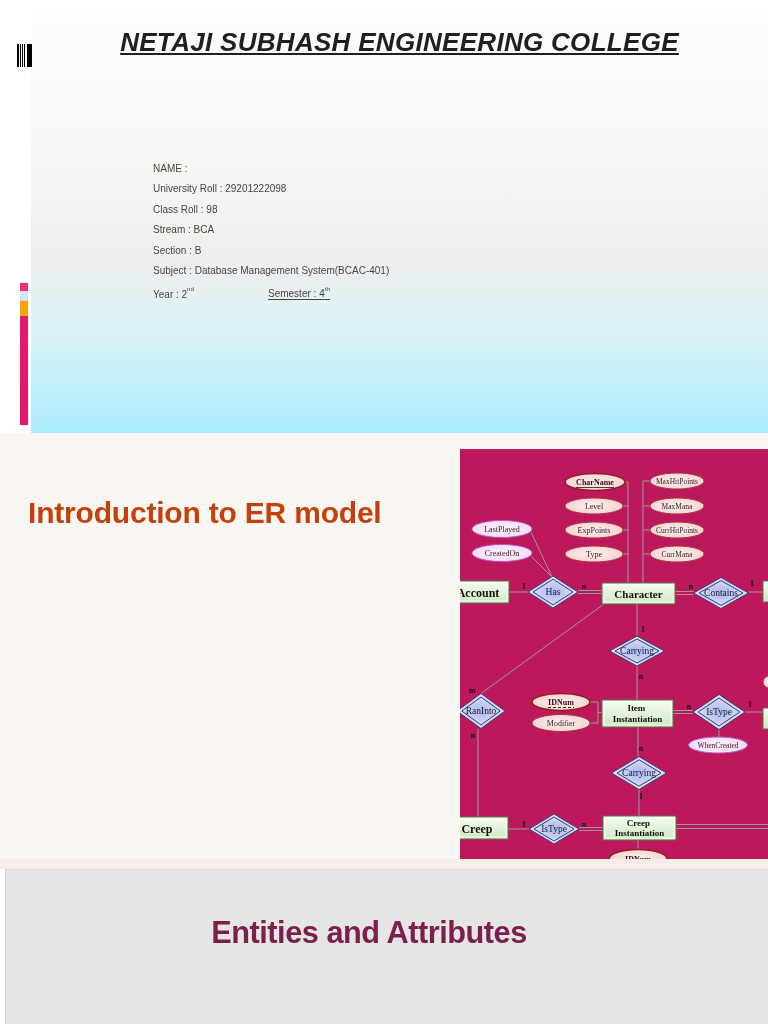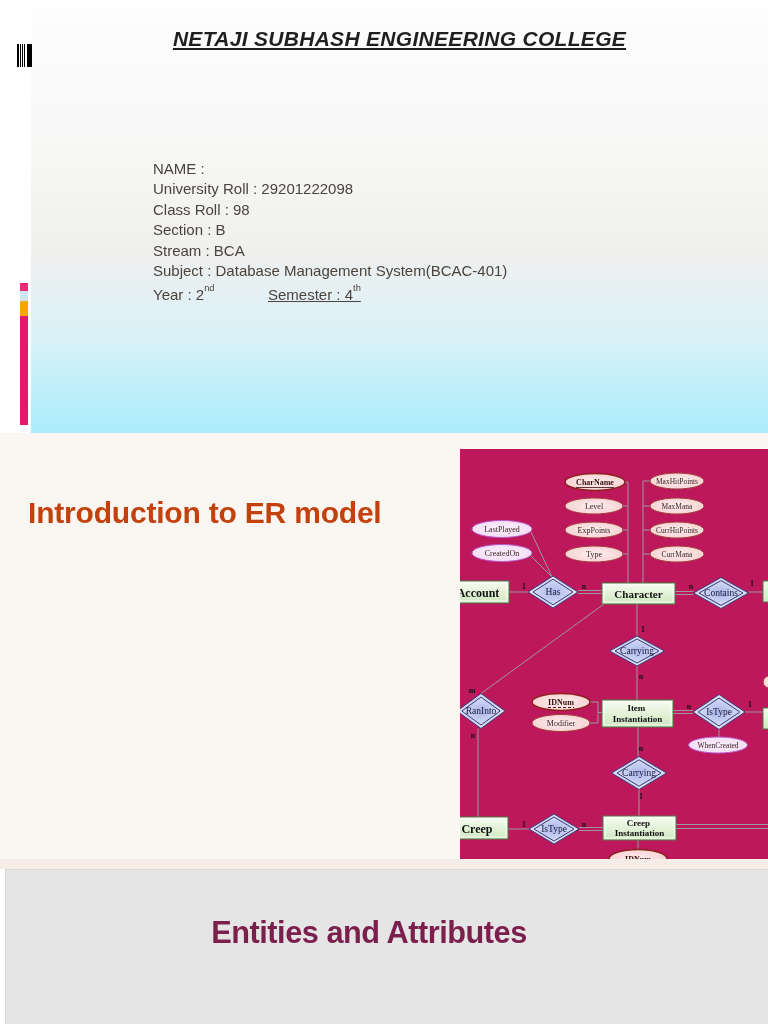--- a/index.html
+++ b/index.html
@@ -8,26 +8,26 @@
     background:#ffffff;
     font-family:"Liberation Sans",sans-serif;
   }
   
   .slide1{
     position:absolute;left:31px;top:8px;width:737px;height:425px;
     background:linear-gradient(180deg,#fdfdfd 0%,#f7f7f6 35%,#efefee 58%,#d9f2f8 78%,#a9ecfb 100%);
   }
   .slide1-title{
     margin:0;padding-top:19px;text-align:center;
-    font-size:21px;font-weight:bold;font-style:italic;
+    font-size:26px;font-weight:bold;font-style:italic;
     text-decoration:underline;color:#1f1f1f;letter-spacing:.3px;
   }
   .details{
     position:absolute;left:122px;top:151px;
-    font-size:15px;line-height:20.4px;color:#4b443e;
+    font-size:10px;line-height:20.4px;color:#4b443e;
   }
   .yearline{position:relative;}
   .yearline .sem{position:absolute;left:115px;top:0;text-decoration:underline;}
   sup{font-size:.62em;position:relative;top:-.35em;}
   
   .barcode{position:absolute;left:17px;top:44px;height:23px;display:flex;}
   .barcode span{display:block;height:23px;background:#000;}
   .b1{width:2px;margin-right:1px;}
   .b2{width:1px;margin-right:1px;}
   .b3{width:1px;margin-right:1px;}
@@ -73,22 +73,22 @@
 </style>
 </head>
 <body>
 
 <div class="slide1">
   <h1 class="slide1-title">NETAJI SUBHASH ENGINEERING COLLEGE</h1>
   <div class="details">
     <div>NAME :</div>
     <div>University Roll  :  29201222098</div>
     <div>Class Roll :  98</div>
+    <div>Stream :  BCA</div>
     <div>Section :  B</div>
-    <div>Stream :  BCA</div>
     <div>Subject : Database Management System(BCAC-401)</div>
     <div class="yearline">
       <span><span>Year : 2</span><sup>nd</sup></span>
       <span class="sem"><span>Semester : 4</span><sup>th</sup></span>
     </div>
   </div>
 </div>
 
 <div class="barcode">
   <span class="b1"></span>

